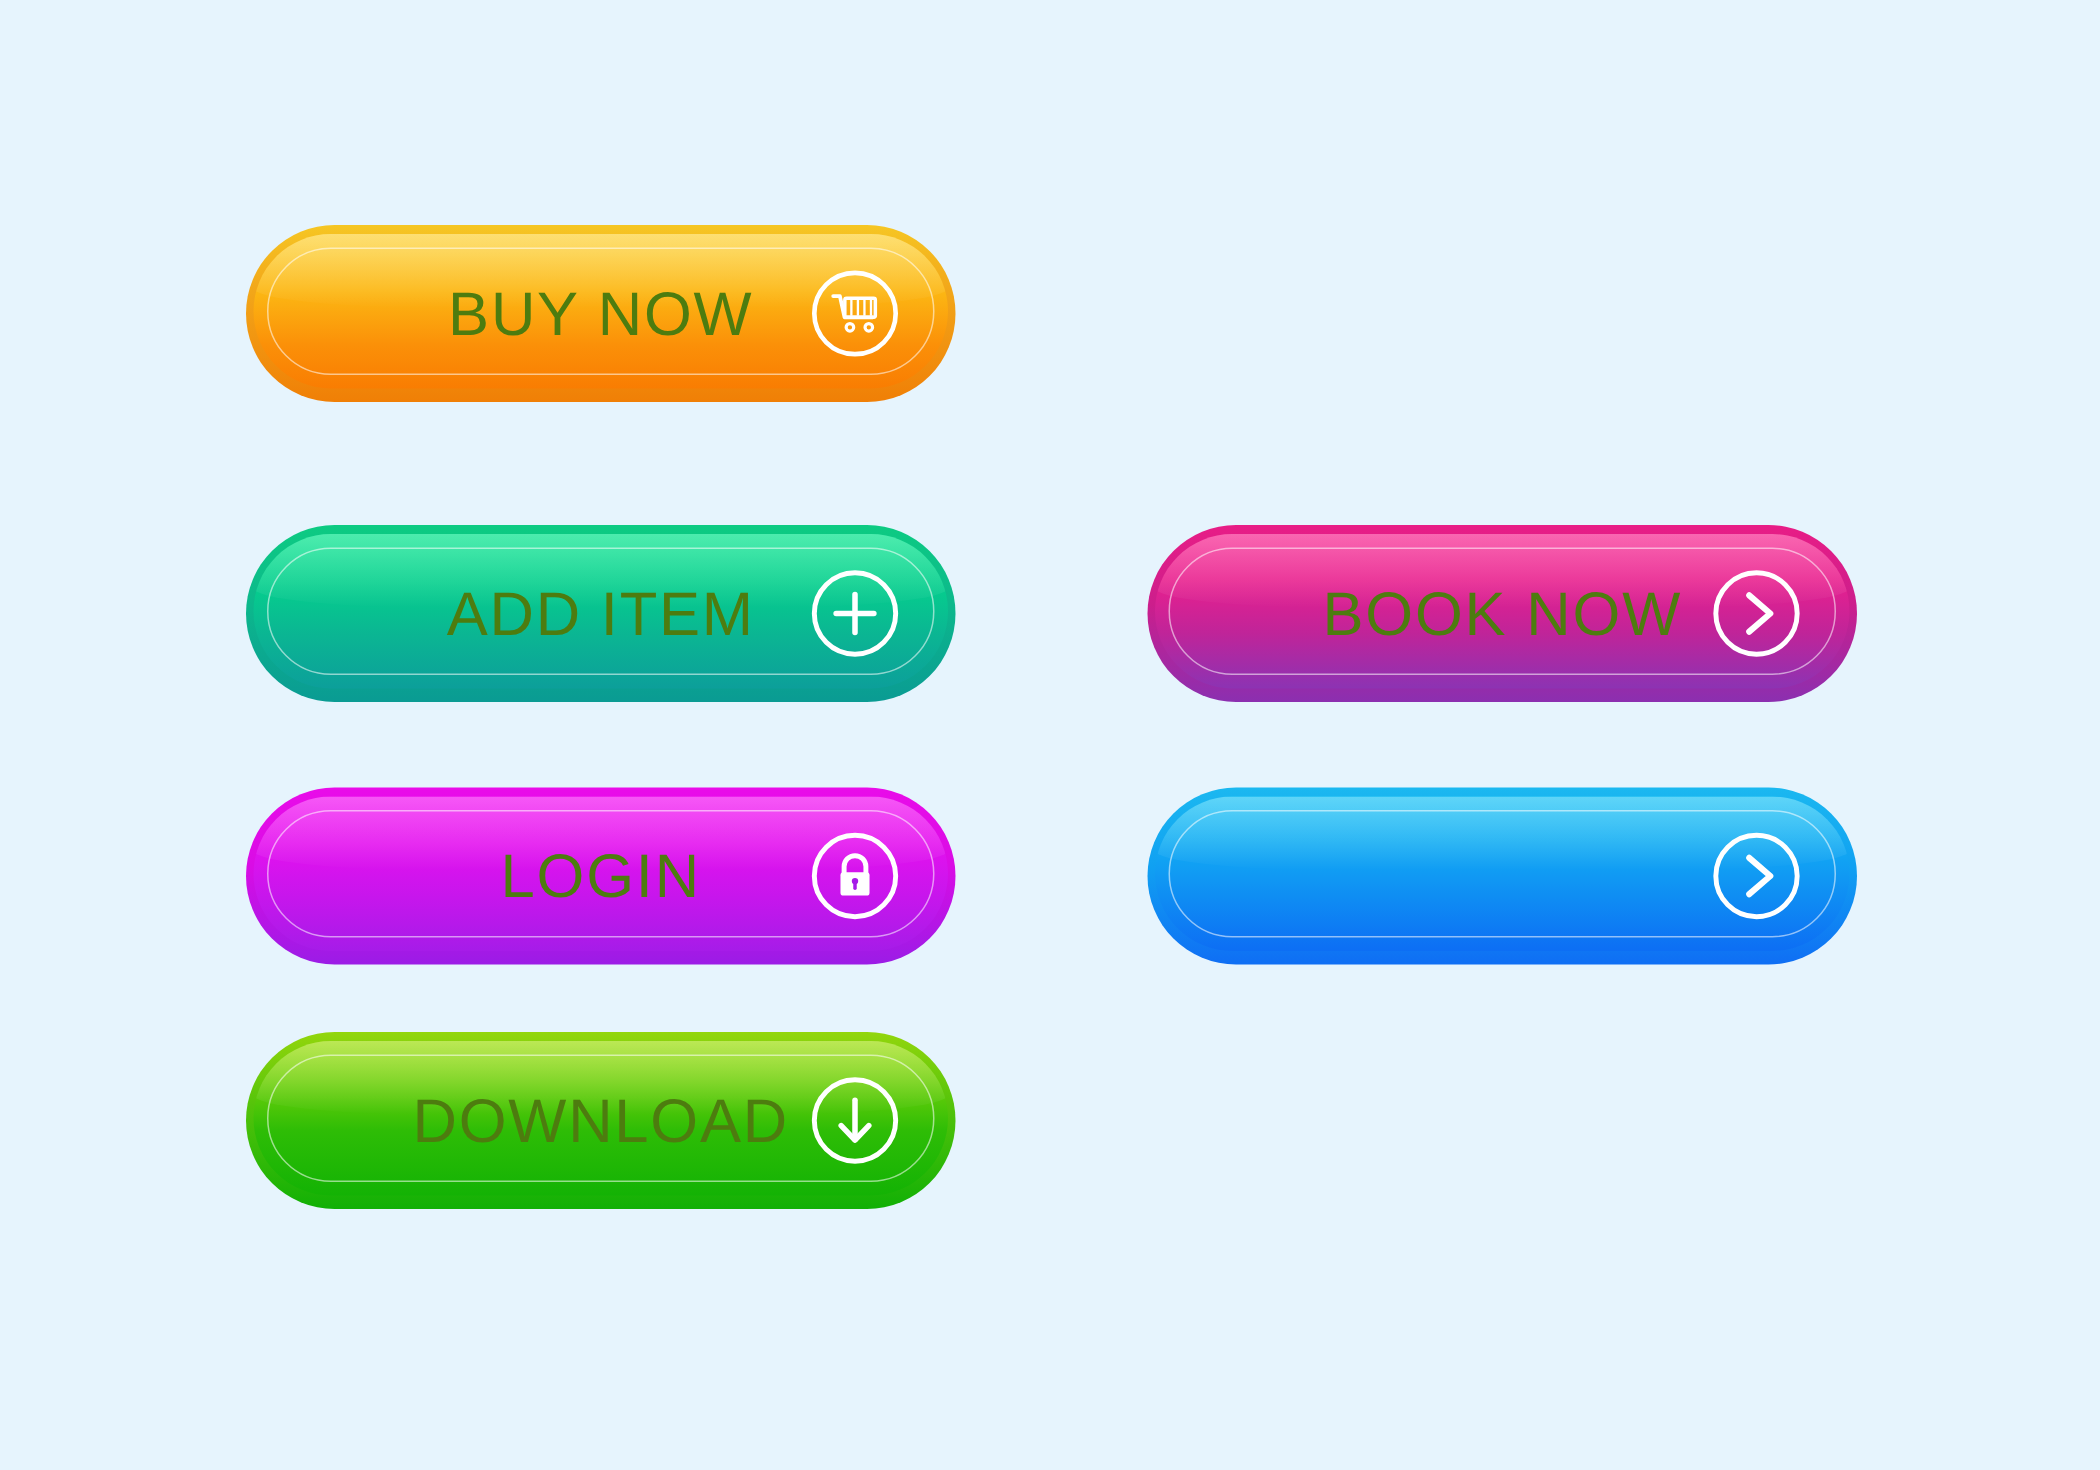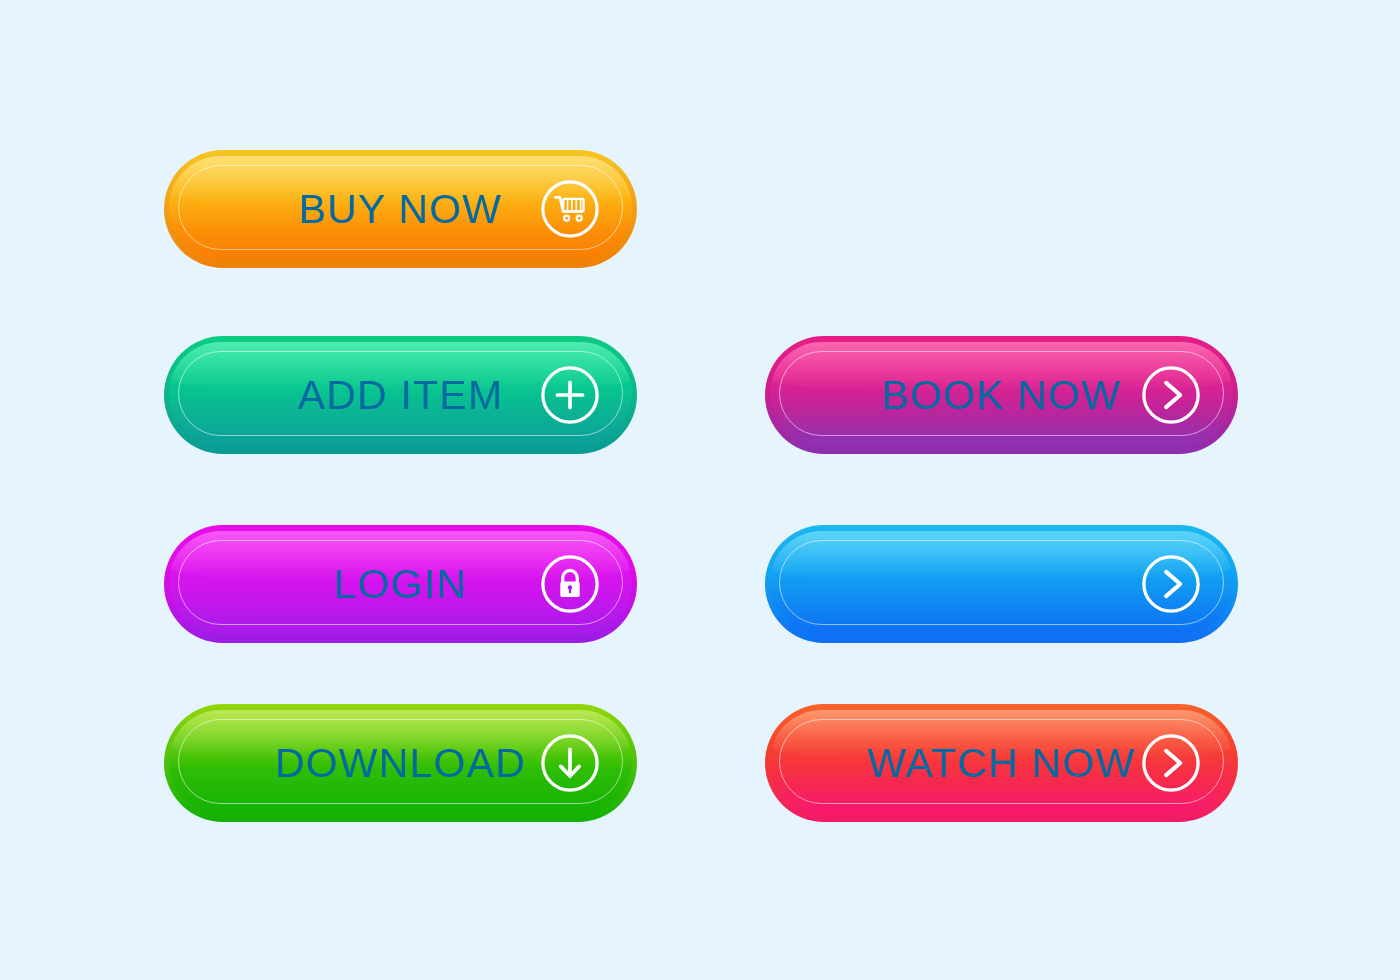--- a/index.html
+++ b/index.html
@@ -83,21 +83,21 @@
     position: relative;
     z-index: 3;
     width: 100%;
     height: 100%;
     display: flex;
     align-items: center;
     justify-content: center;
   }
 
   .btn .label {
-    color: #0369a1;
+    color: #4d7c0f;
     font-size: 41px;
     font-weight: 400;
     letter-spacing: 1.2px;
     text-transform: uppercase;
     line-height: 1;
     white-space: nowrap;
   }
 
   .btn .icon-wrap {
     position: absolute;
@@ -114,23 +114,23 @@
   .btn .icon-wrap svg {
     width: 62px;
     height: 62px;
     display: block;
   }
 
   
   .col-left  { left: 164px; }
   .col-right { left: 765px; }
   .row-1 { top: 150px; }
-  .row-2 { top: 336px; text-align: center; }
+  .row-2 { top: 350px; text-align: center; }
   .row-3 { top: 525px; }
-  .row-4 { top: 704px; }
+  .row-4 { top: 688px; }
 
   
   .t-buy .rim   { background: linear-gradient(to bottom, #f6c623 0%, #f2a81a 35%, #f07f06 100%); }
   .t-buy .face  { background: linear-gradient(to bottom, #fdd235 0%, #fcb613 38%, #fb9008 72%, #f97d02 100%); }
 
   .t-read .rim  { background: linear-gradient(to bottom, #7b5fe0 0%, #5a52e8 40%, #1254ef 100%); }
   .t-read .face { background: linear-gradient(to bottom, #b07ae8 0%, #8a63e8 28%, #5a55ec 58%, #1657f2 100%); }
 
   .t-add .rim   { background: linear-gradient(to bottom, #0dcb82 0%, #0cb88c 45%, #0a9b93 100%); }
   .t-add .face  { background: linear-gradient(to bottom, #00e48b 0%, #05cf8d 32%, #0bb593 66%, #0c9f9a 100%); }
@@ -258,30 +258,14 @@
       <span class="icon-wrap">
         <svg viewBox="0 0 64 64" fill="none">
           <circle cx="32" cy="32" r="28" stroke="#ffffff" stroke-width="3.4"></circle>
           <path d="M32 18v27" stroke="#ffffff" stroke-width="3.8" stroke-linecap="round"></path>
           <path d="M22.5 35.5L32 45.5l9.5-10" stroke="#ffffff" stroke-width="3.8" stroke-linecap="round" stroke-linejoin="round"></path>
         </svg>
       </span>
     </div>
   </div>
 
-  <div class="btn col-right row-4 t-watch">
-    <div class="rim"></div>
-    <div class="face">
-      <div class="sheen"></div>
-    </div>
-    <div class="inner-stroke"></div>
-    <div class="content">
-      <span class="label">WATCH NOW</span>
-      <span class="icon-wrap">
-        <svg viewBox="0 0 64 64" fill="none">
-          <circle cx="32" cy="32" r="28" stroke="#ffffff" stroke-width="3.4"></circle>
-          <path d="M27 19.5L41.5 32 27 44.5" stroke="#ffffff" stroke-width="4.2" stroke-linecap="round" stroke-linejoin="round"></path>
-        </svg>
-      </span>
-    </div>
-  </div>
 
 </div>
 
 </body></html>

